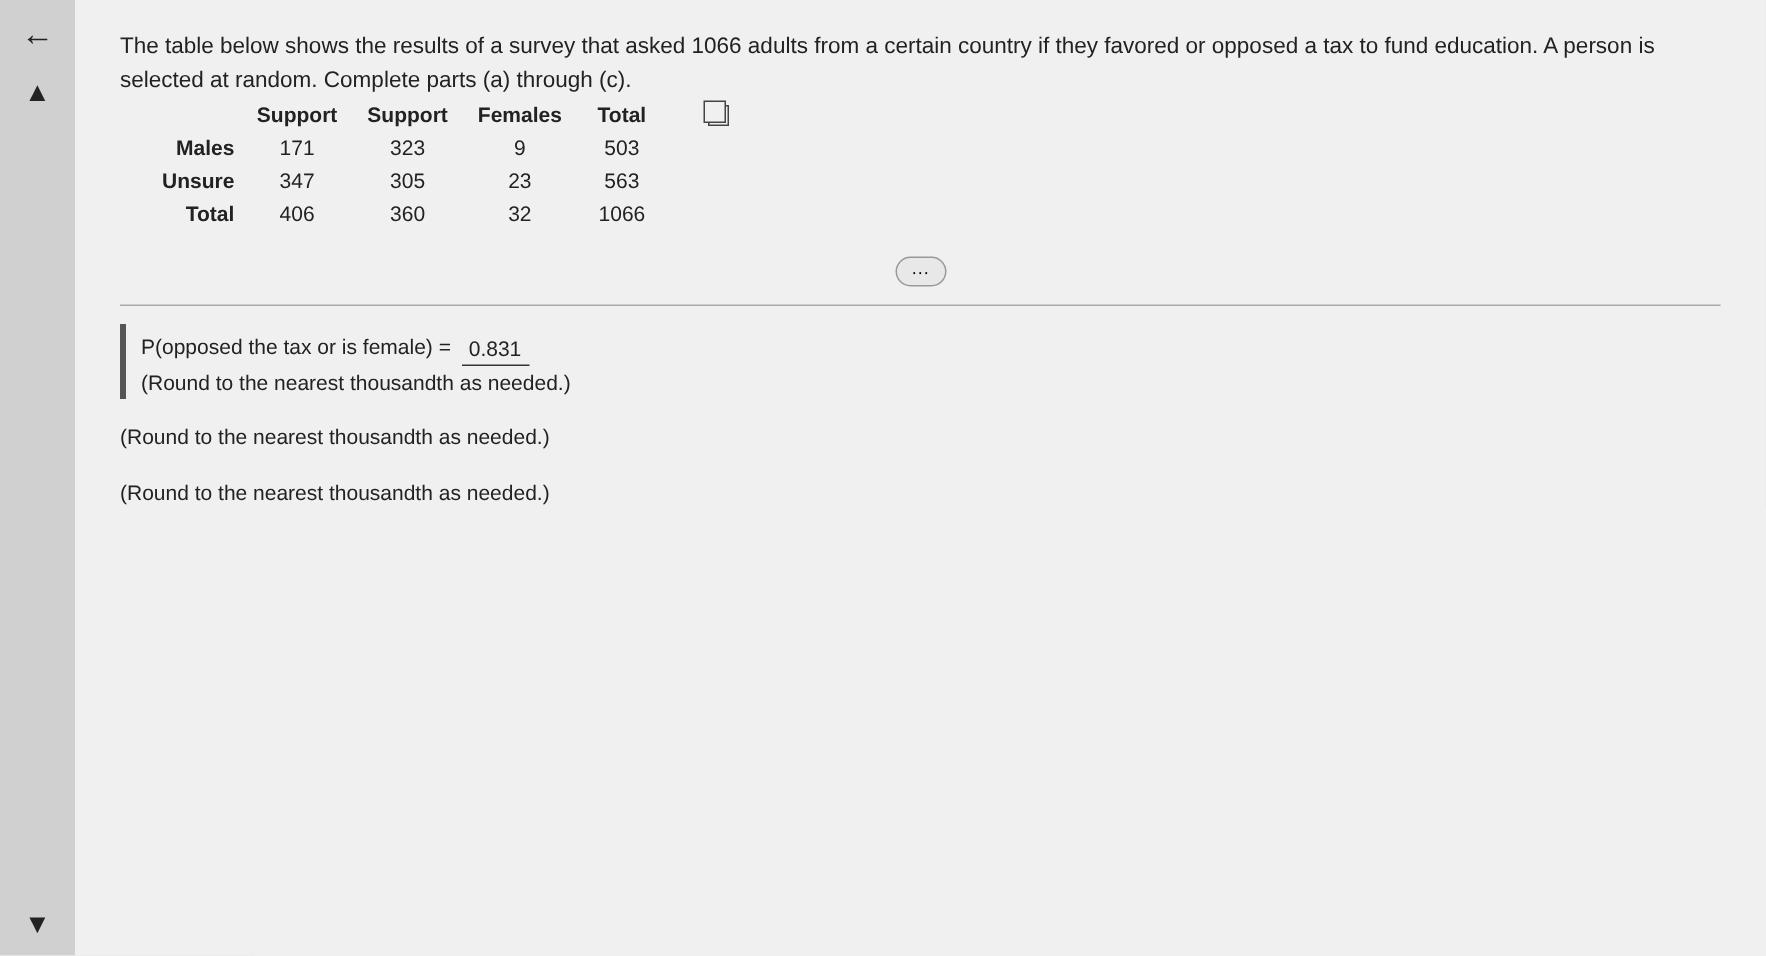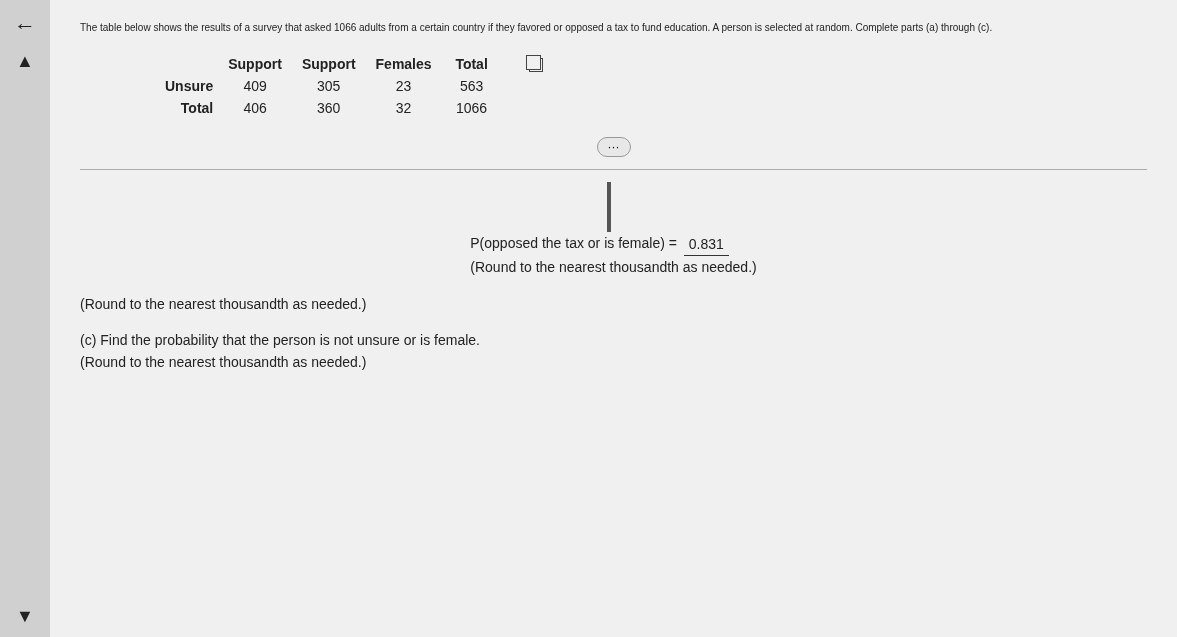--- a/index.html
+++ b/index.html
@@ -31,28 +31,27 @@
     }
 
     .main-content {
       flex: 1;
       padding: 20px 30px;
       background-color: #f0f0f0;
       overflow-y: auto;
     }
 
     .intro-text {
-      font-size: 10px;
+      font-size: 15px;
       color: #222;
-      margin-bottom: 18px;
       line-height: 1.5;
     }
 
     .survey-table {
-      margin-left: 85px;
+      margin-left: 28px;
       margin-bottom: 18px;
     }
 
     .survey-table table {
       border-collapse: collapse;
     }
 
     .survey-table td {
       padding: 3px 20px 3px 0;
       text-align: center;
@@ -169,22 +168,29 @@
         <td class="col-header"></td>
         <td class="col-header">Support</td>
         <td class="col-header">Support</td>
         <td class="col-header">Females</td>
         <td class="col-header">Total</td>
         <td>
           <span class="copy-icon"></span>
         </td>
       </tr>
       <tr>
+        <td class="row-label">Males</td>
+        <td>171</td>
+        <td>323</td>
+        <td>9</td>
+        <td>503</td>
+      </tr>
+      <tr>
         <td class="row-label">Unsure</td>
-        <td>409</td>
+        <td>347</td>
         <td>305</td>
         <td>23</td>
         <td>563</td>
       </tr>
       <tr>
         <td class="row-label">Total</td>
         <td>406</td>
         <td>360</td>
         <td>32</td>
         <td>1066</td>
@@ -193,36 +199,33 @@
       </table>
   </div>
 
   <div style="text-align: center; margin-bottom: 10px;">
     <button class="more-btn">···</button>
   </div>
 
   <hr class="divider">
 
   <div class="section" style="position: relative;">
-    <div style="display: flex; align-items: center; flex-direction: column;">
+    <div style="display: flex; align-items: flex-end;">
       <div style="width: 4px; height: 50px; background: #555; margin-right: 10px; flex-shrink: 0;"></div>
       <div>
         <p>
           <span>P(opposed the tax or is female) =</span>
           <span class="answer-value">0.831</span>
         </p>
         <p>(Round to the nearest thousandth as needed.)</p>
       </div>
     </div>
   </div>
 
   <div class="section part-b-section">
     <p>(Round to the nearest thousandth as needed.)</p>
   </div>
 
   <div class="section part-c-section">
-    <p>
-      <span>(c) Find the probability that the person is not unsure or is female.</span>
-    </p>
     <p>(Round to the nearest thousandth as needed.)</p>
   </div>
 
 </div>
 
 </body></html>

